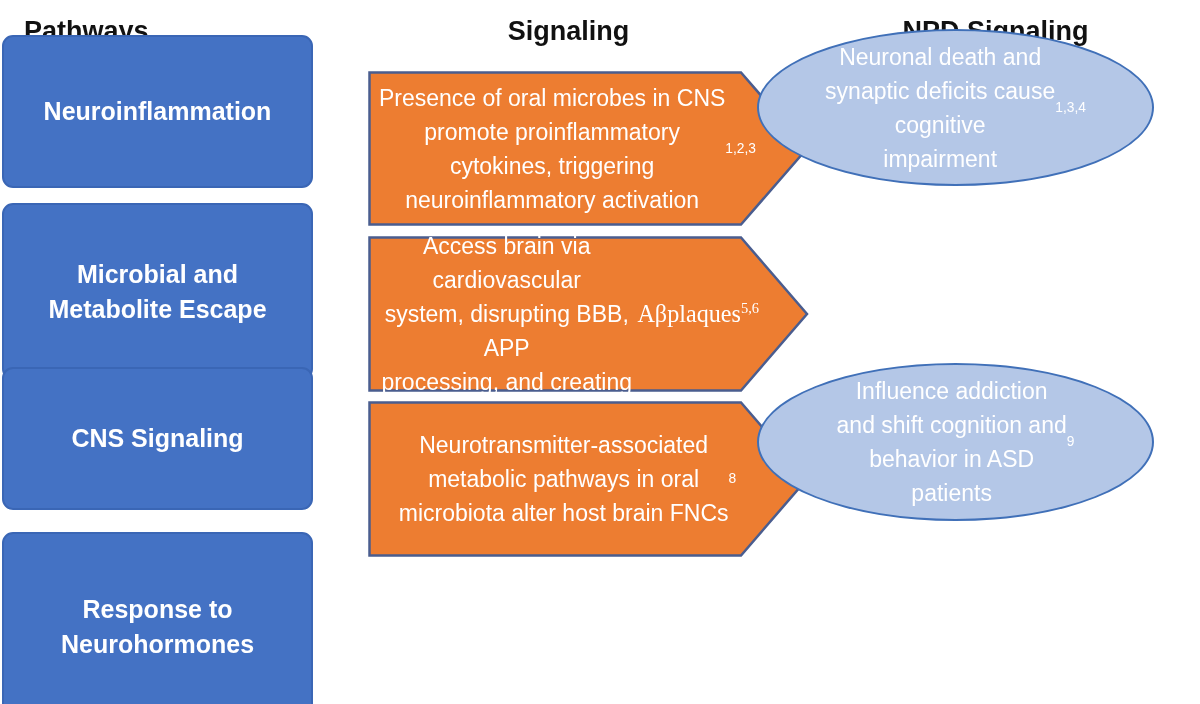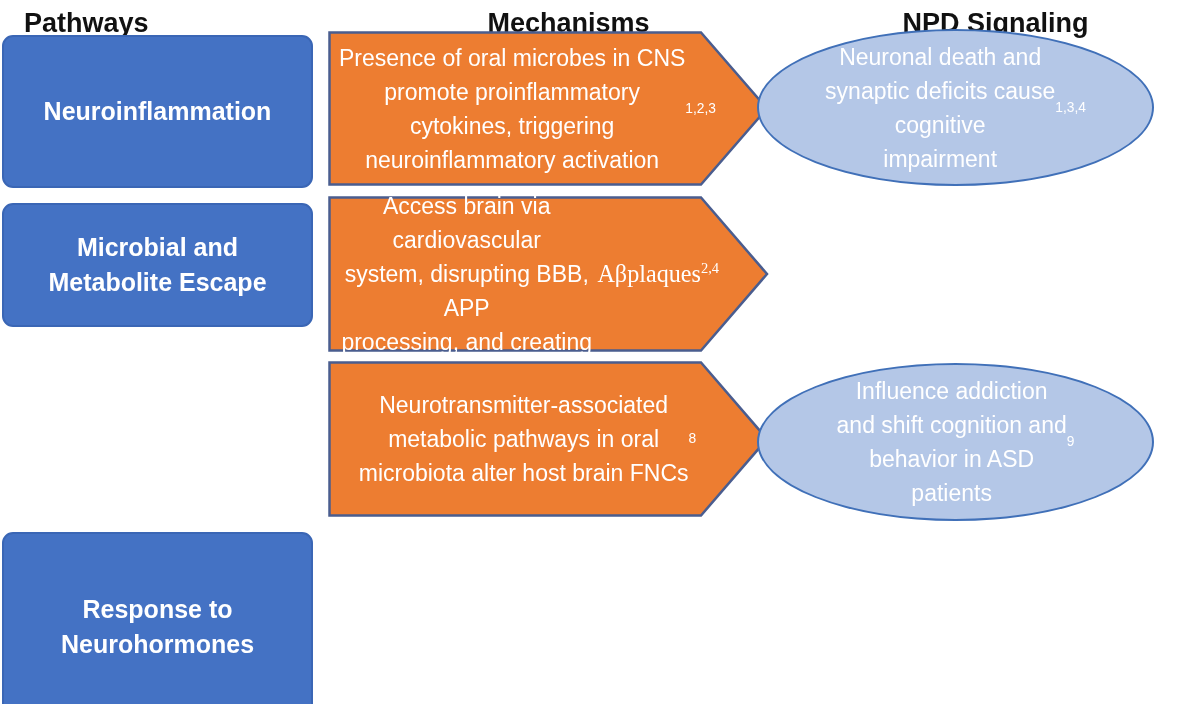--- a/index.html
+++ b/index.html
@@ -1,39 +1,39 @@
 <!DOCTYPE html>
 <html style="--pathway_fill: #4472C4; --pathway_border: #3A66B5; --mechanism_fill: #ED7D31; --mechanism_border: #4A5D8F; --outcome_fill: #B4C7E7; --outcome_border: #4070B8;"><head>
 <meta charset="utf-8">
 <style>
   html,body{margin:0;padding:0;background:#ffffff;}
   .canvas{
     position:relative;width:1200px;height:704px;background:#ffffff;overflow:hidden;
     font-family:"Liberation Sans",sans-serif;
   }
   .col-header{
-    position:absolute;top:8px;height:30px;font-size:27px;font-weight:bold;color:#111;
+    position:absolute;top:16px;height:30px;font-size:27px;font-weight:bold;color:#111;
     line-height:30px;white-space:nowrap;
   }
   .h-pathways{left:24px;}
   .h-mechanisms{left:348px;width:441px;text-align:center;}
   .h-outcomes{left:797px;width:397px;text-align:center;}
 
   .pbox{
     position:absolute;left:2px;width:311px;border-radius:11px;
     background:var(--pathway_fill,#4472C4);border:2px solid var(--pathway_border,#3A66B5);
     box-sizing:border-box;display:flex;align-items:center;justify-content:center;
     color:#fff;font-weight:bold;font-size:25px;line-height:35px;text-align:center;
   }
   .pbox.r1{top:35px;height:153px}
-  .pbox.r2{top:203px;height:124px}
+  .pbox.r2{top:203px;height:177px}
   .pbox.r3{top:367px;height:143px}
   .pbox.r4{top:532px;height:190px}
 
-  .arrow{position:absolute;left:328px;width:441px;}
+  .arrow{position:absolute;left:368px;width:441px;margin-top:40px;}
   .arrow.r1{top:31px;height:155px}
   .arrow.r2{top:196px;height:156px}
   .arrow.r3{top:361px;height:156px}
   .arrow.r4{top:527px;height:163px}
   .arrow svg{position:absolute;left:0;top:0;width:100%;height:100%;display:block;}
   .arrow-poly{fill:var(--mechanism_fill,#ED7D31);stroke:var(--mechanism_border,#4A5D8F);stroke-width:2.5;}
   .shape-text{
     position:absolute;inset:0;display:flex;align-items:center;justify-content:center;
     color:#fff;font-size:23px;line-height:34px;text-align:center;
   }
@@ -52,42 +52,43 @@
 
   sup{font-size:0.6em;vertical-align:super;line-height:0;}
   .serif{font-family:"Liberation Serif",serif;font-size:1.05em;}
 </style>
 </head>
 <body>
 
 <div class="canvas">
 
   <div class="col-header h-pathways">Pathways</div>
-  <div class="col-header h-mechanisms">Mechanisms</div>
+  <div class="col-header h-mechanisms">Signaling</div>
   <div class="col-header h-outcomes">NPD Signaling</div>
 
   <div class="pbox r1">Neuroinflammation</div>
   <div class="arrow r1">
     <svg viewBox="0 0 441 155" preserveAspectRatio="none">
       <polygon class="arrow-poly" points="1.5,1.5 373,1.5 439,77.5 373,153.5 1.5,153.5"></polygon>
     </svg>
     <div class="shape-text">Presence of oral microbes in CNS<br>promote proinflammatory<br>cytokines, triggering<br>neuroinflammatory activation<sup>1,2,3</sup></div>
   </div>
   <div class="ell r1">
     <div class="shape-text">Neuronal death and<br>synaptic deficits cause<br>cognitive<br>impairment<sup>1,3,4</sup></div>
   </div>
 
   <div class="pbox r2">Microbial and<br>Metabolite Escape</div>
   <div class="arrow r2">
     <svg viewBox="0 0 441 155" preserveAspectRatio="none">
       <polygon class="arrow-poly" points="1.5,1.5 373,1.5 439,77.5 373,153.5 1.5,153.5"></polygon>
     </svg>
-    <div class="shape-text">Access brain via cardiovascular<br>system, disrupting BBB, APP<br>processing, and creating <span class="serif">Aβ</span><br><span class="serif">plaques<sup>2,4</sup></span></div>
+    <div class="shape-text">Access brain via cardiovascular<br>system, disrupting BBB, APP<br>processing, and creating <span class="serif">Aβ</span><br><span class="serif">plaques<sup>5,6</sup></span></div>
   </div>
 
+  <div class="pbox r3">CNS Signaling</div>
   <div class="arrow r3">
     <svg viewBox="0 0 441 155" preserveAspectRatio="none">
       <polygon class="arrow-poly" points="1.5,1.5 373,1.5 439,77.5 373,153.5 1.5,153.5"></polygon>
     </svg>
     <div class="shape-text">Neurotransmitter-associated<br>metabolic pathways in oral<br>microbiota alter host brain FNCs<sup>8</sup></div>
   </div>
   <div class="ell r3">
     <div class="shape-text">Influence addiction<br>and shift cognition and<br>behavior in ASD<br>patients<sup>9</sup></div>
   </div>
 

